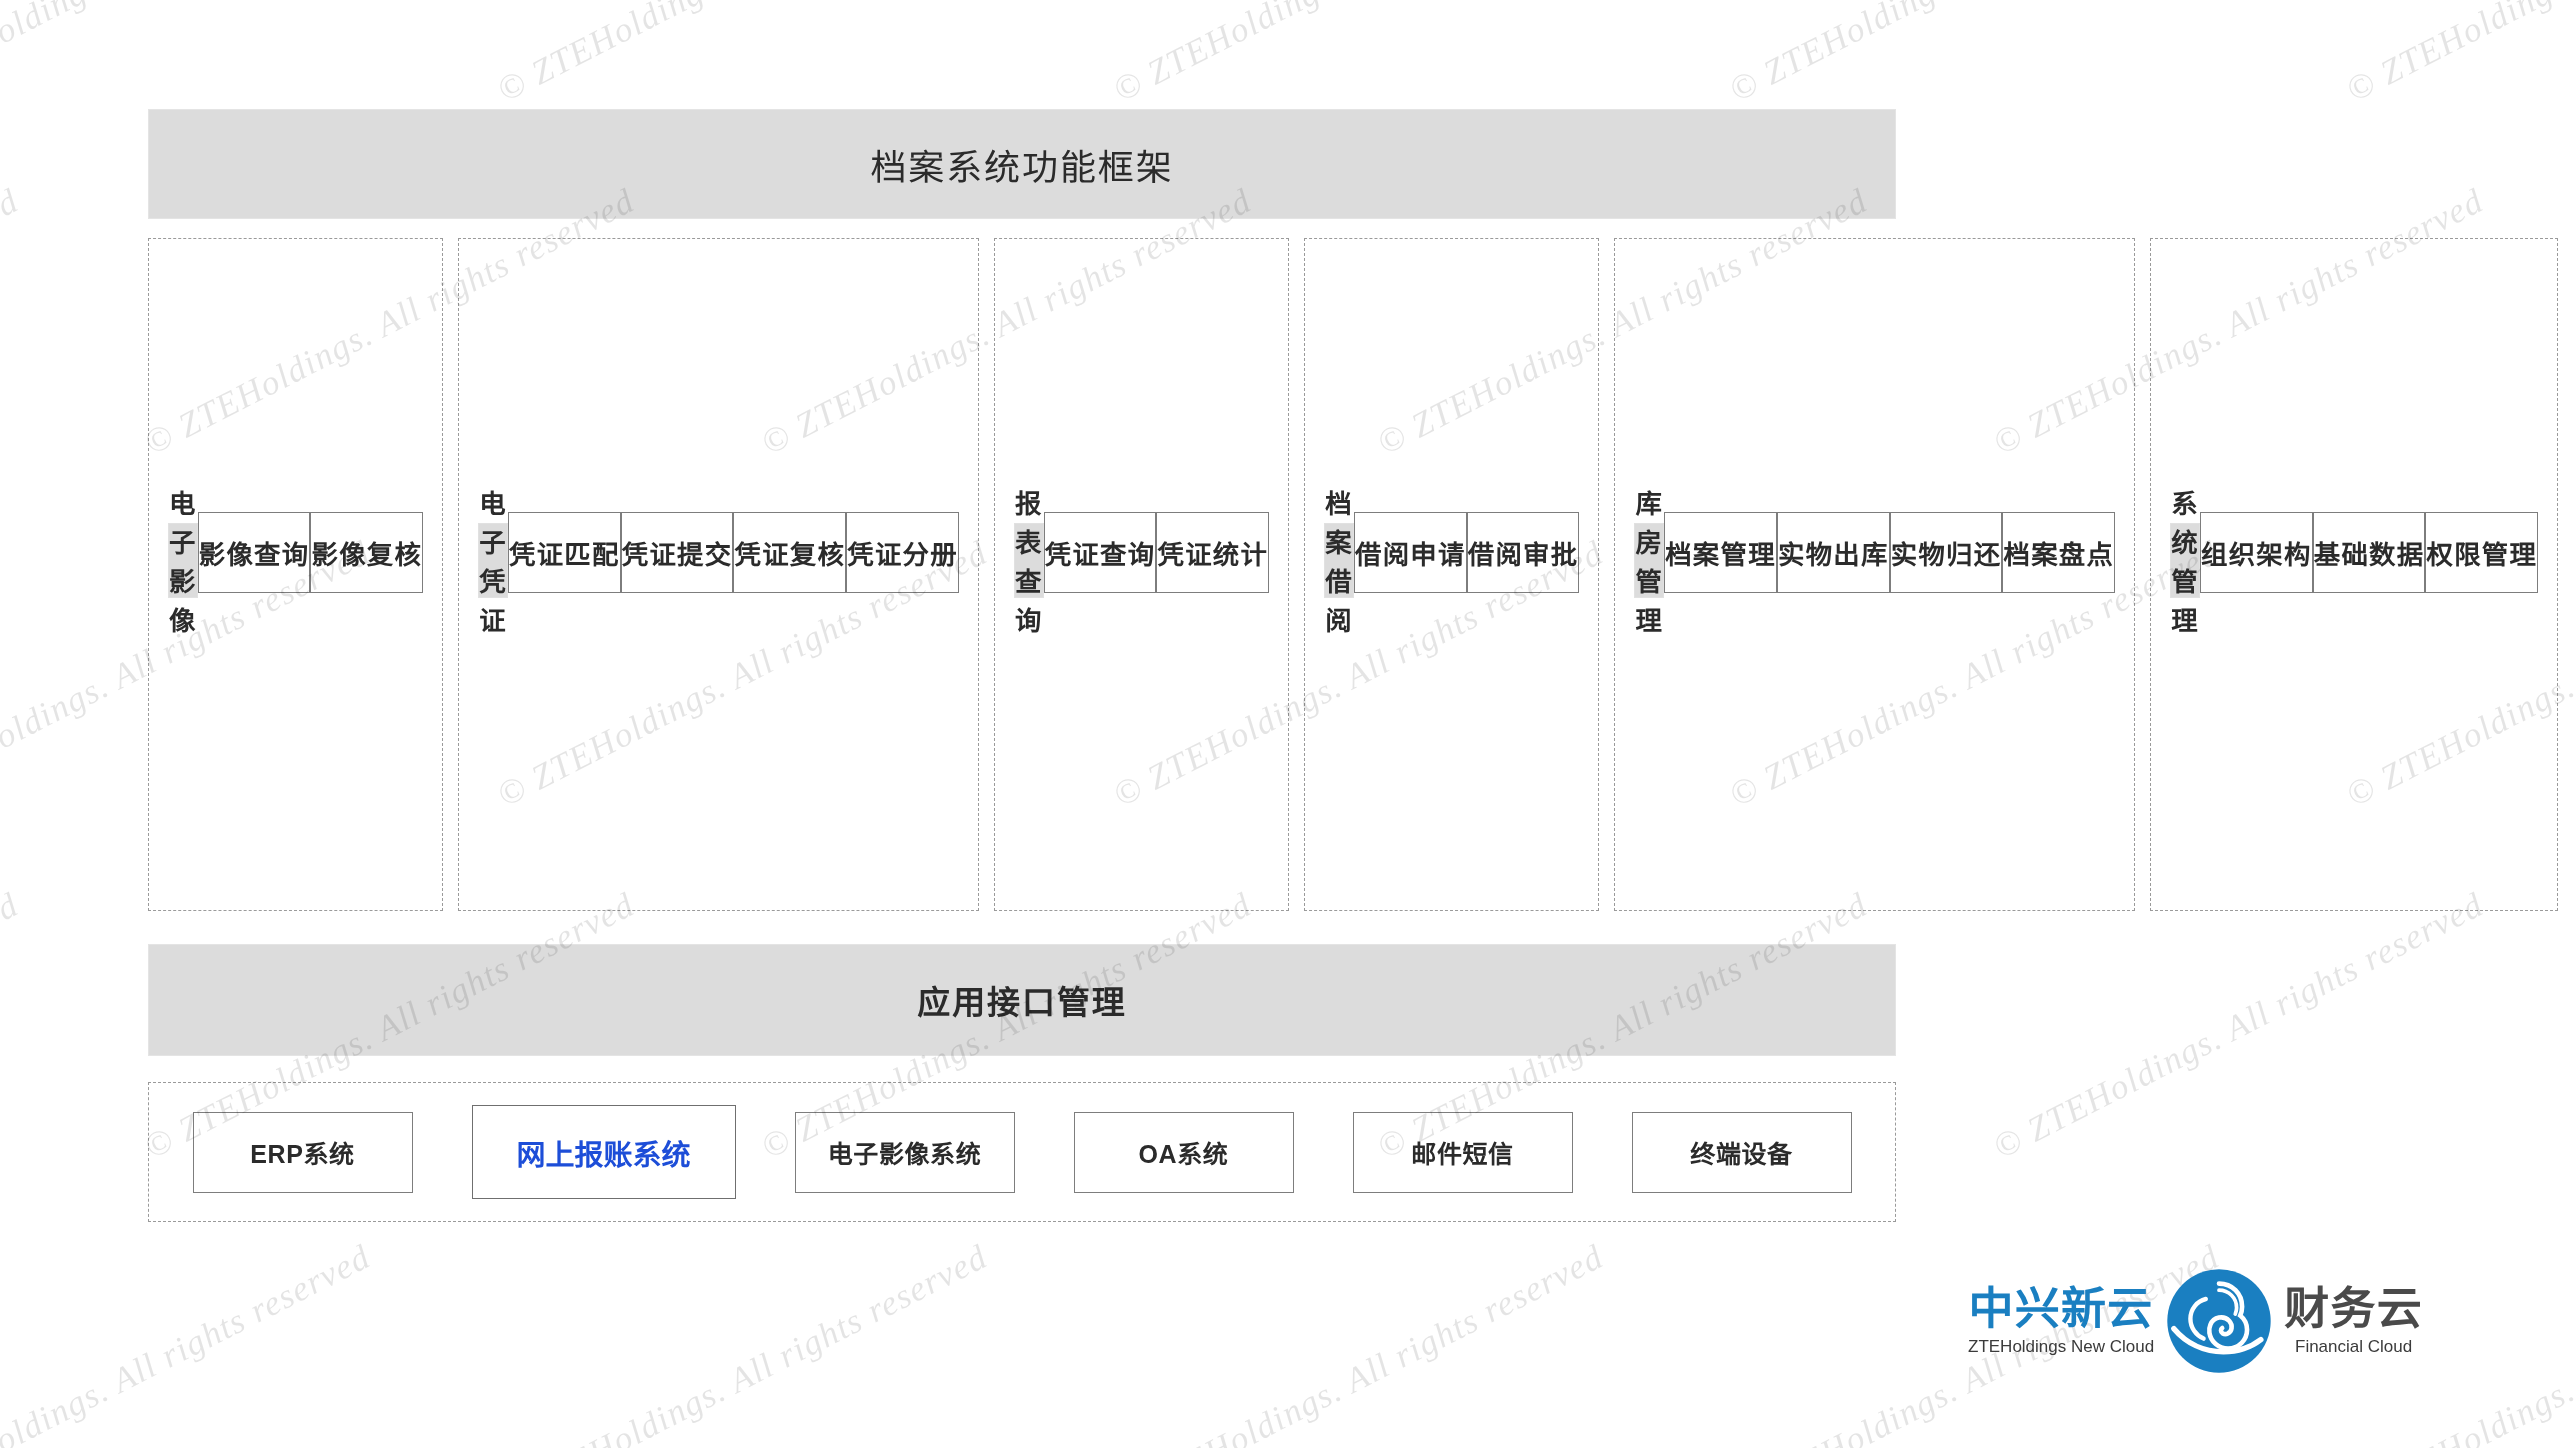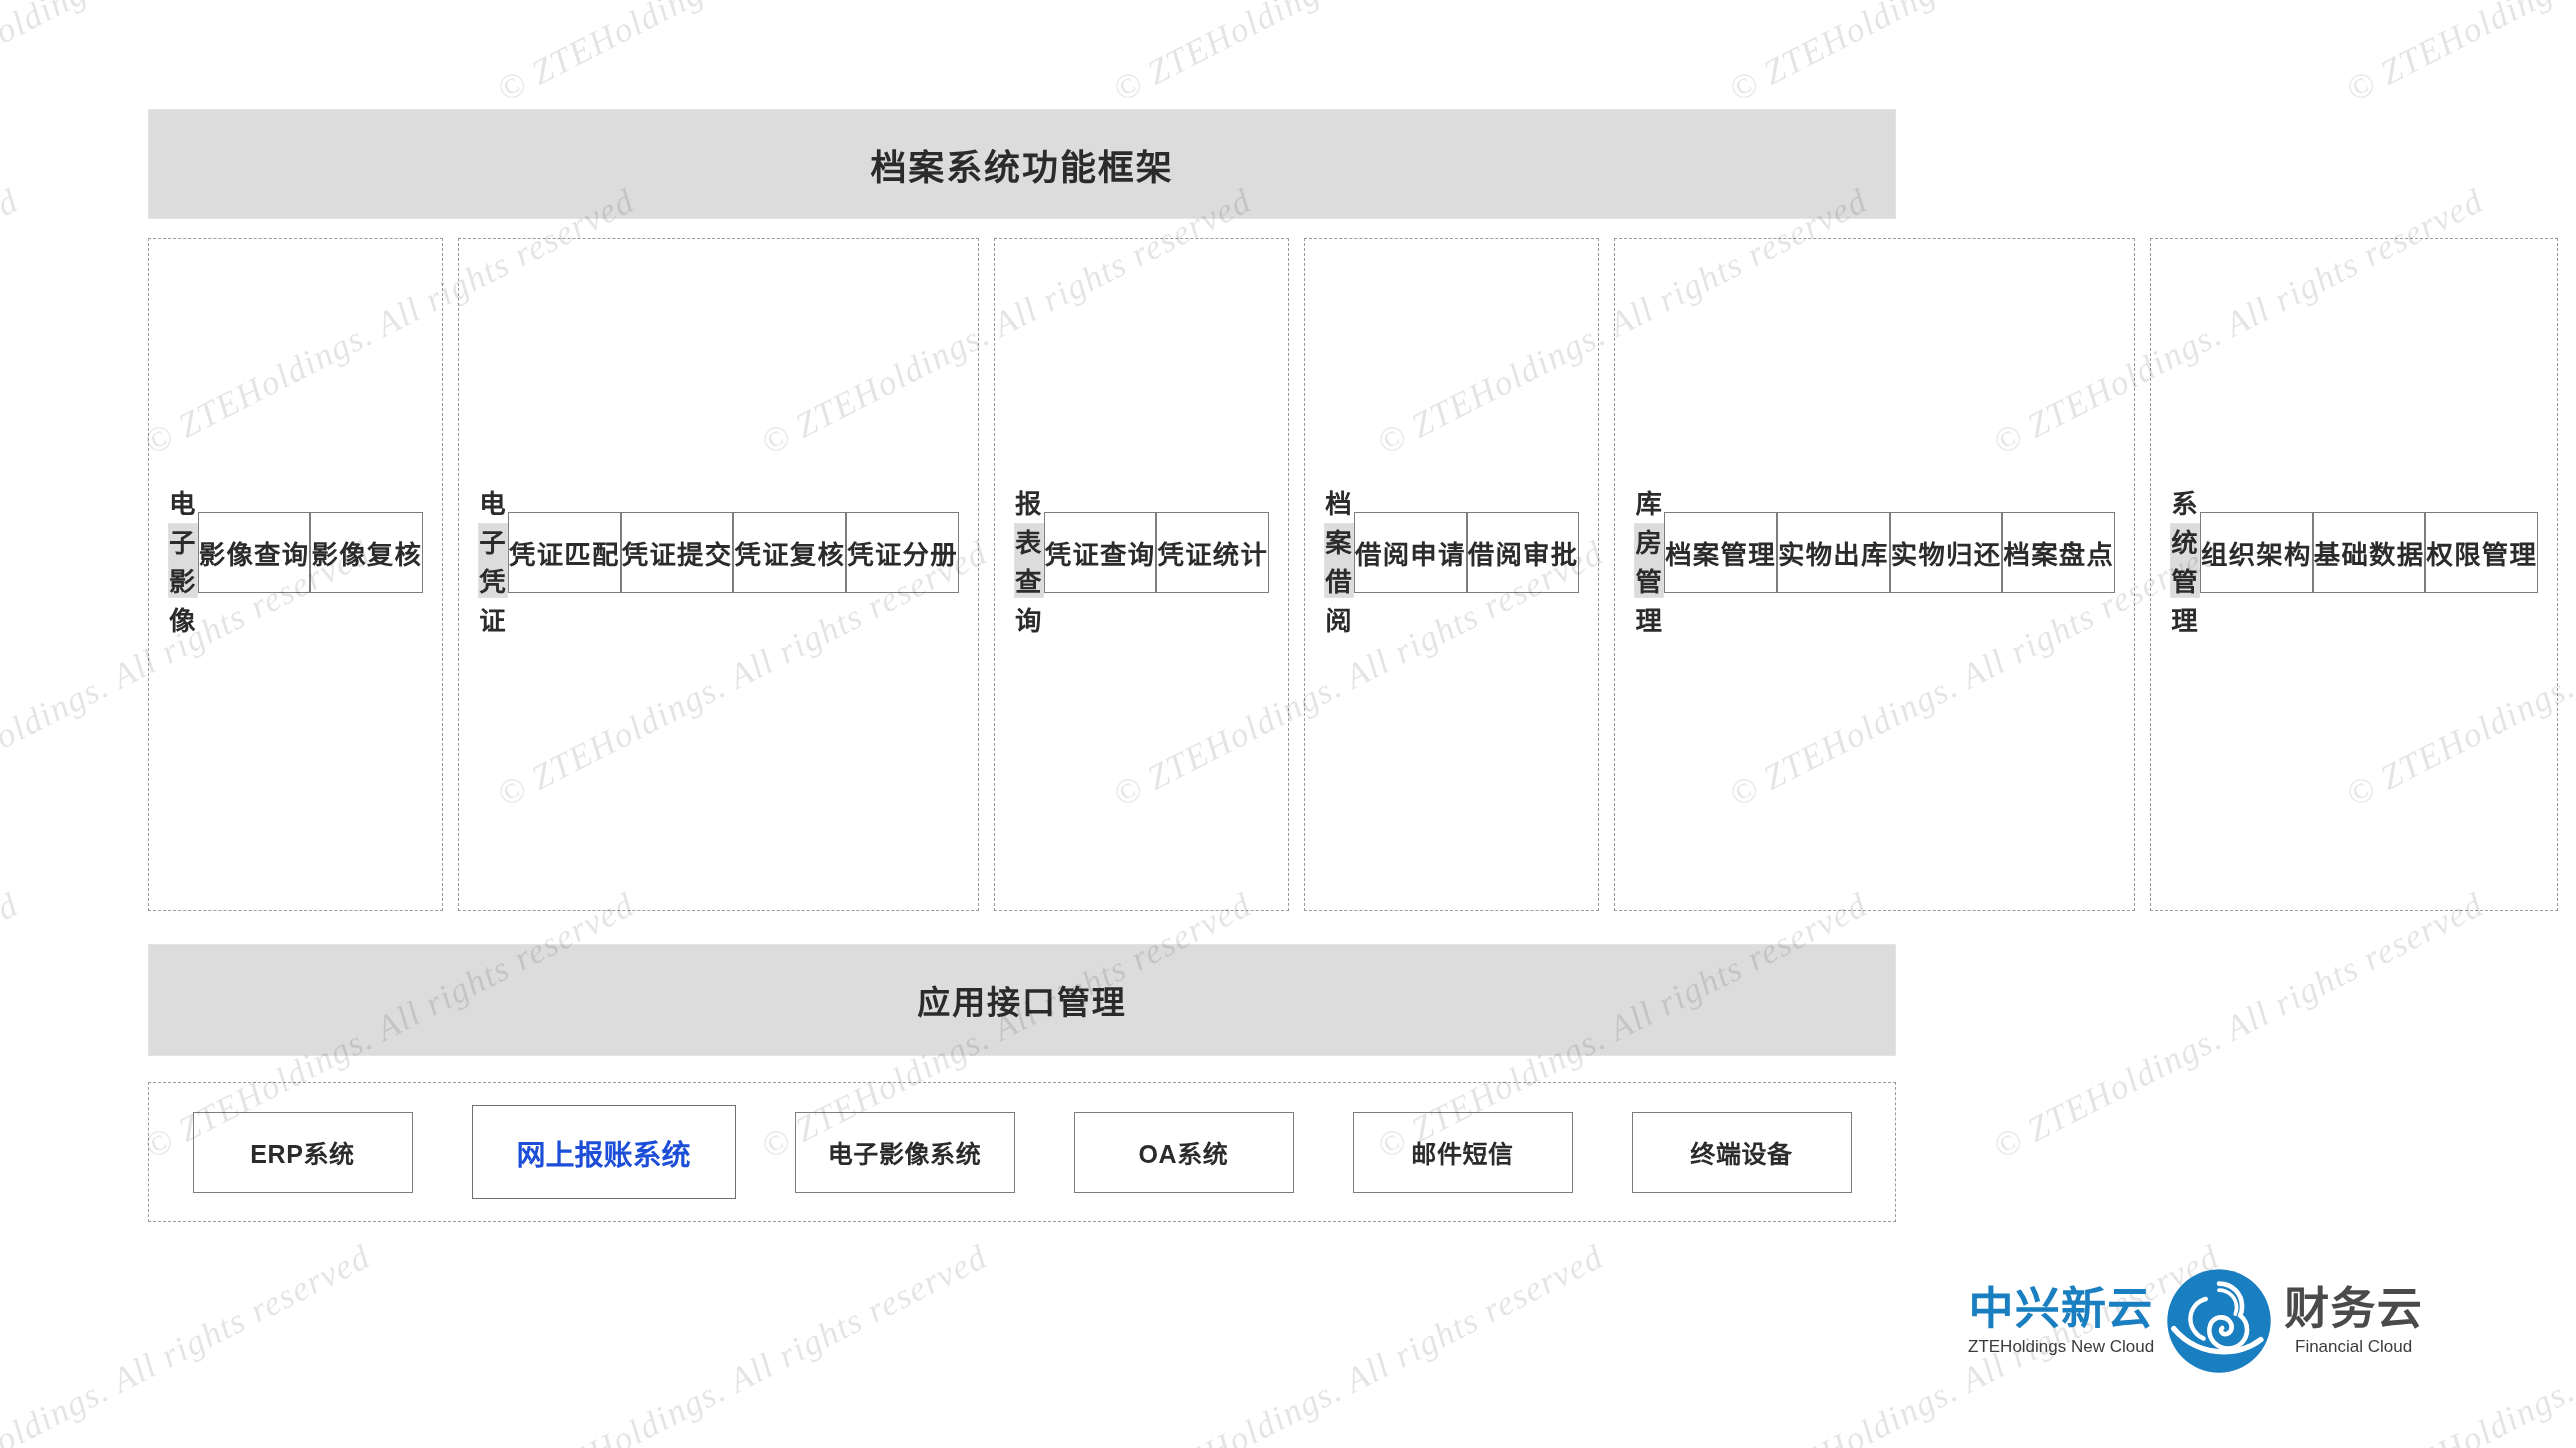--- a/index.html
+++ b/index.html
@@ -55,21 +55,21 @@
     box-sizing: border-box;
     display: flex;
     align-items: center;
     justify-content: center;
   }
   #title-band {
     height: 110px;
   }
   #title-band .band-text {
     font-size: 36px;
-    font-weight: 700;
+    font-weight: 400;
     color: #2b2b2b;
     letter-spacing: 1.9px;
   }
 
   
   #columns {
     display: flex;
     gap: 15px;
     margin-top: 19px;
   }

